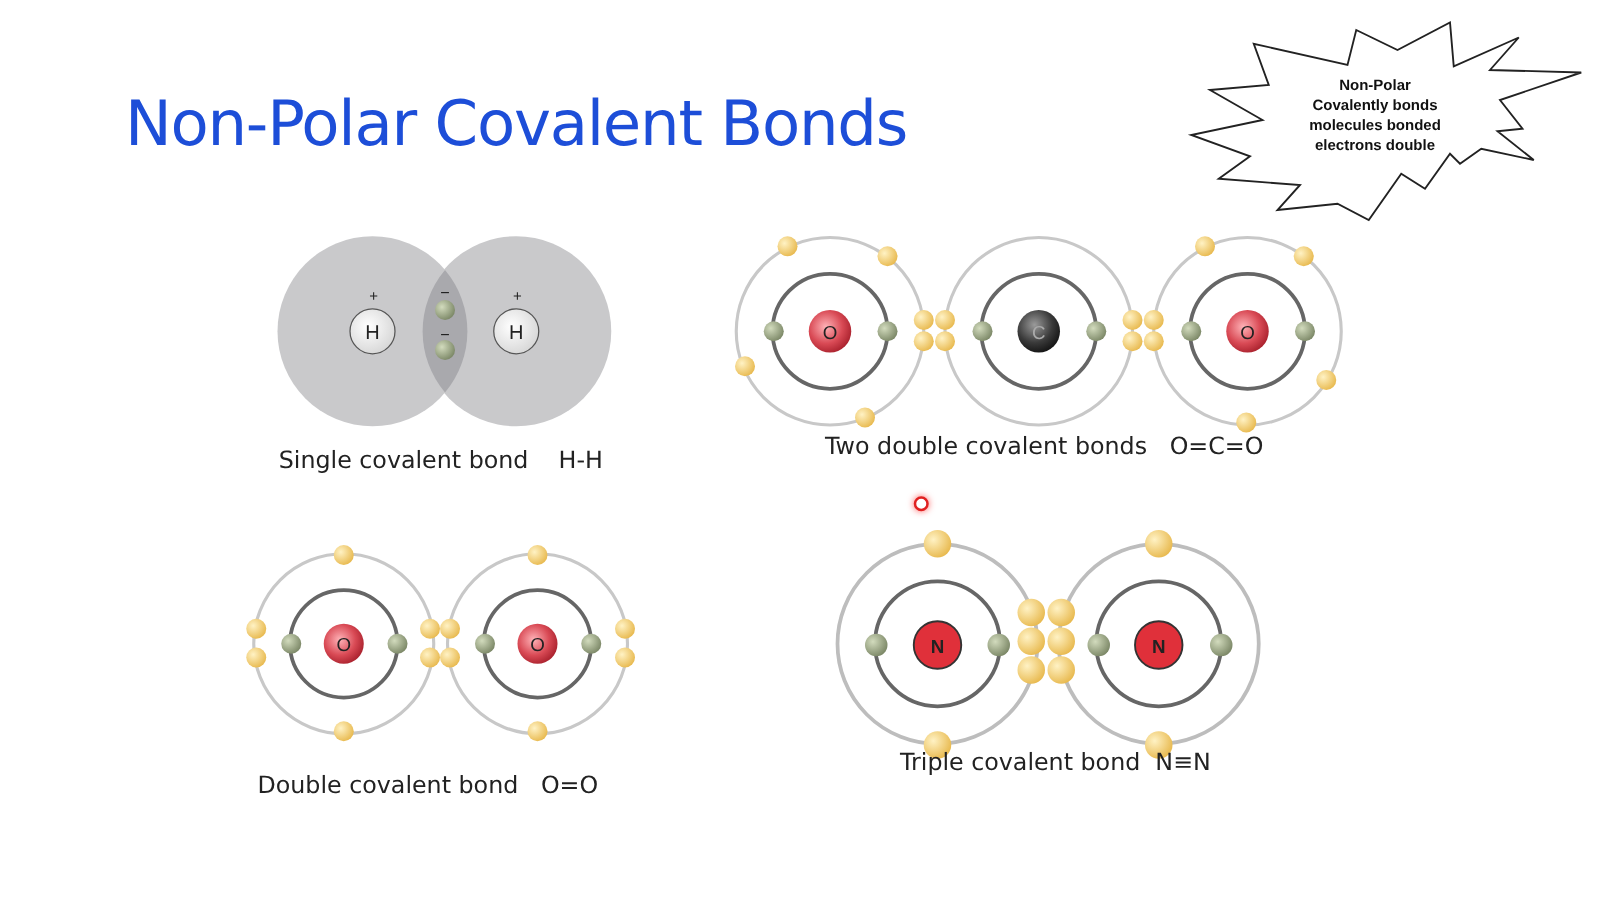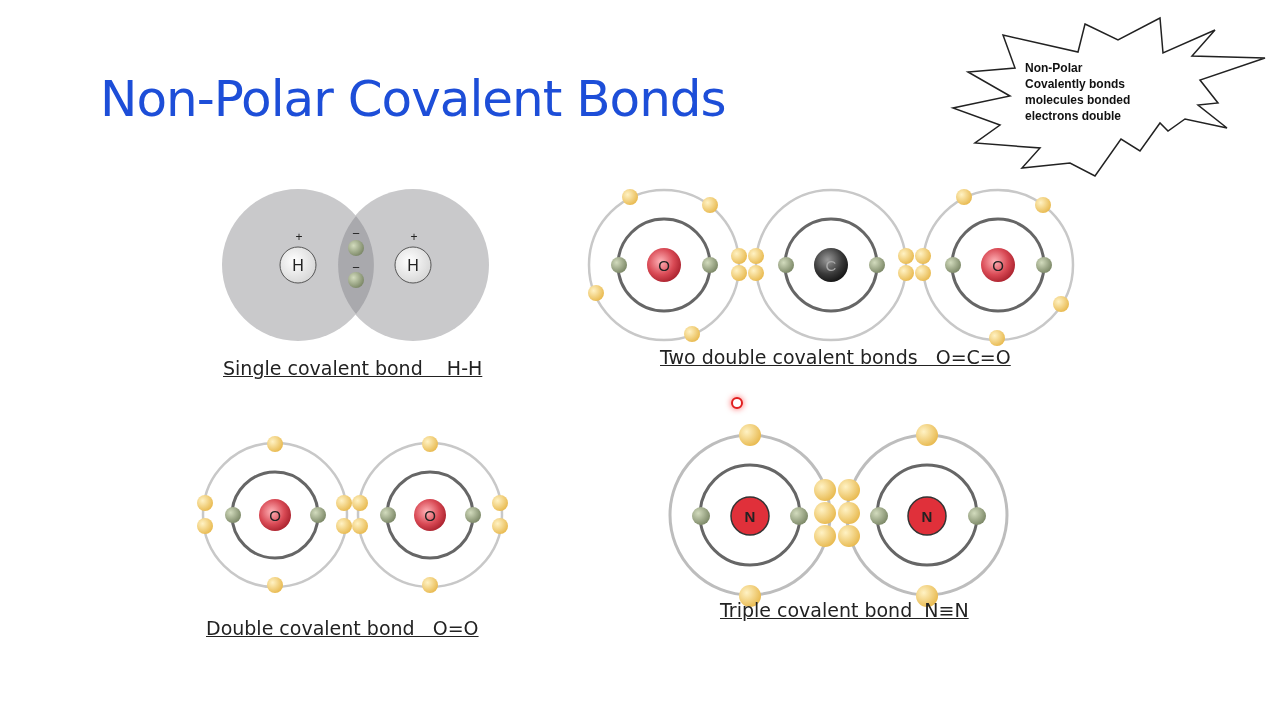--- a/index.html
+++ b/index.html
@@ -1,20 +1,20 @@
 <!DOCTYPE html>
 <html><head>
 <meta charset="utf-8">
 <style>
   html,body{margin:0;padding:0;background:#fff;}
   body{width:1280px;height:720px;position:relative;overflow:hidden;font-family:"Liberation Sans",sans-serif;}
   .title{position:absolute;left:100px;top:70px;font-size:50px;color:#1d4ed8;font-family:"DejaVu Sans","Liberation Sans",sans-serif;letter-spacing:-1px;}
-  .caption{position:absolute;font-size:19px;color:#222;white-space:pre;font-family:"DejaVu Sans","Liberation Sans",sans-serif;text-decoration:underline;}
+  .caption{position:absolute;font-size:19px;color:#222;white-space:pre;font-family:"DejaVu Sans","Liberation Sans",sans-serif;}
   svg{position:absolute;left:0;top:0;}
-  .burst-text{position:absolute;left:1025px;top:60px;width:150px;text-align:left;font-size:12px;font-weight:bold;line-height:16px;color:#111;}
+  .burst-text{position:absolute;left:1025px;top:60px;width:150px;text-align:center;font-size:12px;font-weight:bold;line-height:16px;color:#111;}
   .laser{position:absolute;left:731px;top:397px;width:8px;height:8px;border-radius:50%;border:2px solid #e02020;box-shadow:0 0 6px #ff6060;background:#fff;}
 </style>
 </head>
 <body>
 
 <div class="title">Non-Polar Covalent Bonds</div>
 
 <svg width="1280" height="720" viewBox="0 0 1280 720">
   <defs>
     <radialGradient id="gE" cx="35%" cy="35%" r="70%">

